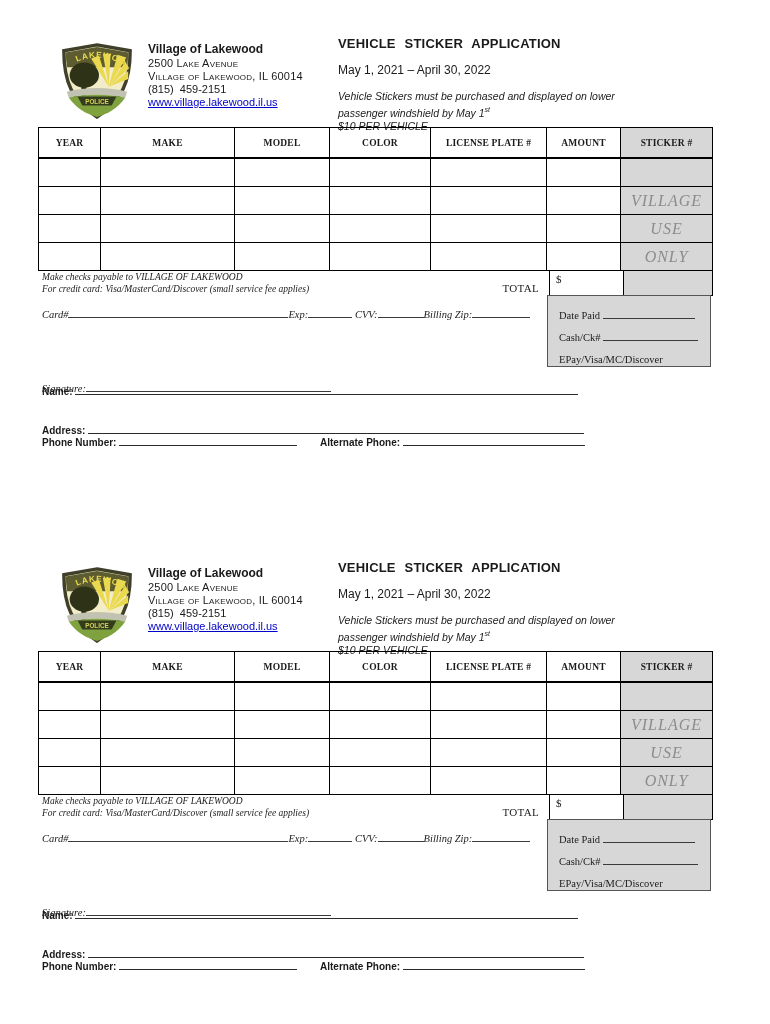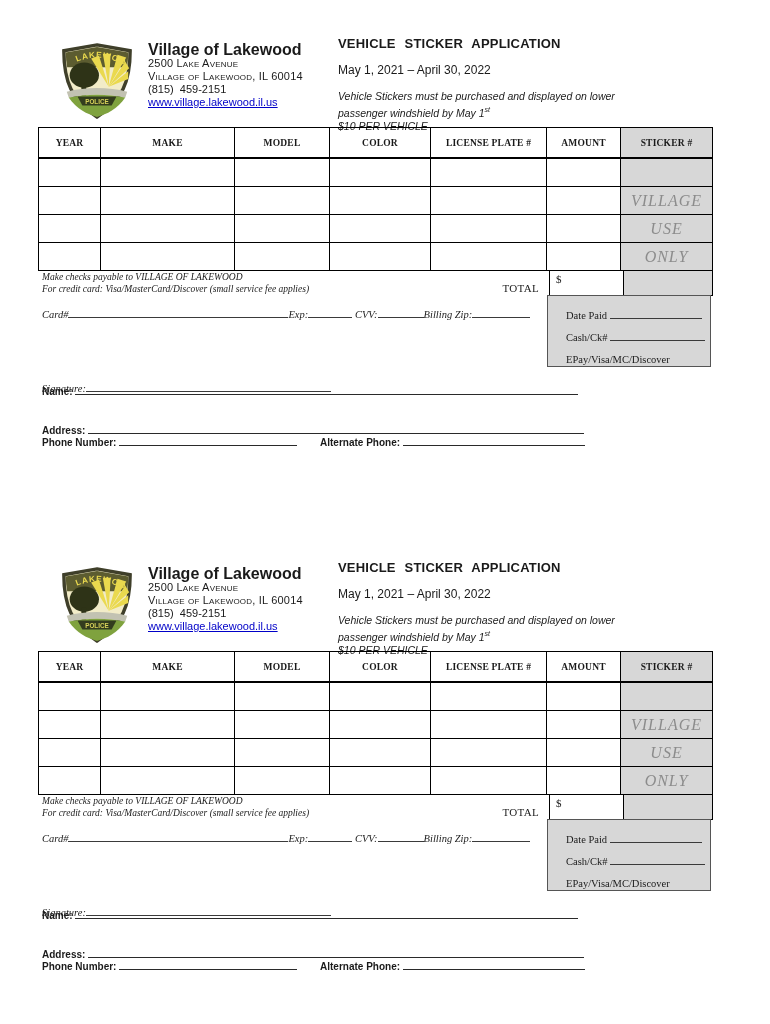--- a/index.html
+++ b/index.html
@@ -3,21 +3,21 @@
 <meta charset="utf-8">
 <style>
   html,body{margin:0;padding:0;background:#ffffff;}
   #page{position:relative;width:770px;height:1024px;background:#ffffff;overflow:hidden;
         font-family:"Liberation Sans",sans-serif;color:#1a1a1a;}
   .form-copy{position:absolute;left:0;width:770px;height:500px;}
 
   
   .logo{position:absolute;left:56px;top:42px;width:82px;height:78px;}
   .org-block{position:absolute;left:148px;top:43px;line-height:13px;font-size:11px;}
-  .org-name{font-weight:bold;font-size:16px;margin-bottom:1px;}
+  .org-name{font-weight:bold;font-size:12px;margin-bottom:1px;}
   .sc{font-variant:small-caps;letter-spacing:0.2px;}
   .org-phone{white-space:pre;}
   .org-link{color:#0000c8;text-decoration:underline;cursor:pointer;}
 
   .title-block{position:absolute;left:338px;top:36px;width:295px;text-align:left;}
   .form-title{font-weight:bold;font-size:13px;letter-spacing:0.2px;word-spacing:5px;}
   .form-dates{font-size:12px;margin-top:12px;}
   .notice{font-style:italic;font-size:10.5px;line-height:13px;margin-top:13px;}
   .notice sup{font-size:7px;}
 
@@ -37,21 +37,21 @@
   .total-left{position:relative;font-family:"Liberation Serif",serif;font-style:italic;
               font-size:9.5px;line-height:11.5px;padding:1px 0 0 4px;}
   .total-label{position:absolute;right:10px;bottom:2px;font-style:normal;font-size:11px;letter-spacing:0.3px;}
   .total-cash{border:1px solid #000;border-top:none;font-family:"Liberation Serif",serif;
               font-size:11px;padding:2px 0 0 6px;background:#fff;}
   .total-sticker{border-right:1px solid #000;border-bottom:1px solid #000;background:#d7d7d7;}
 
   
   .office-box{position:absolute;left:547px;top:295px;width:164px;height:72px;background:#d7d7d7;
               border:1px solid #555;font-family:"Liberation Serif",serif;font-size:10.5px;
-              padding:9px 0 0 18px;line-height:22px;box-sizing:border-box;}
+              padding:9px 0 0 11px;line-height:22px;box-sizing:border-box;}
   .oline{white-space:nowrap;}
   .blank{display:inline-block;border-bottom:1px solid #3a3a3a;height:11px;vertical-align:baseline;}
 
   
   .cc-line{position:absolute;left:42px;top:306px;font-family:"Liberation Serif",serif;
            font-style:italic;font-size:10.5px;white-space:nowrap;}
   .sig-line{position:absolute;left:42px;top:332px;font-family:"Liberation Serif",serif;
             font-style:italic;font-size:10.5px;white-space:nowrap;margin-top:48px;}
 
   

